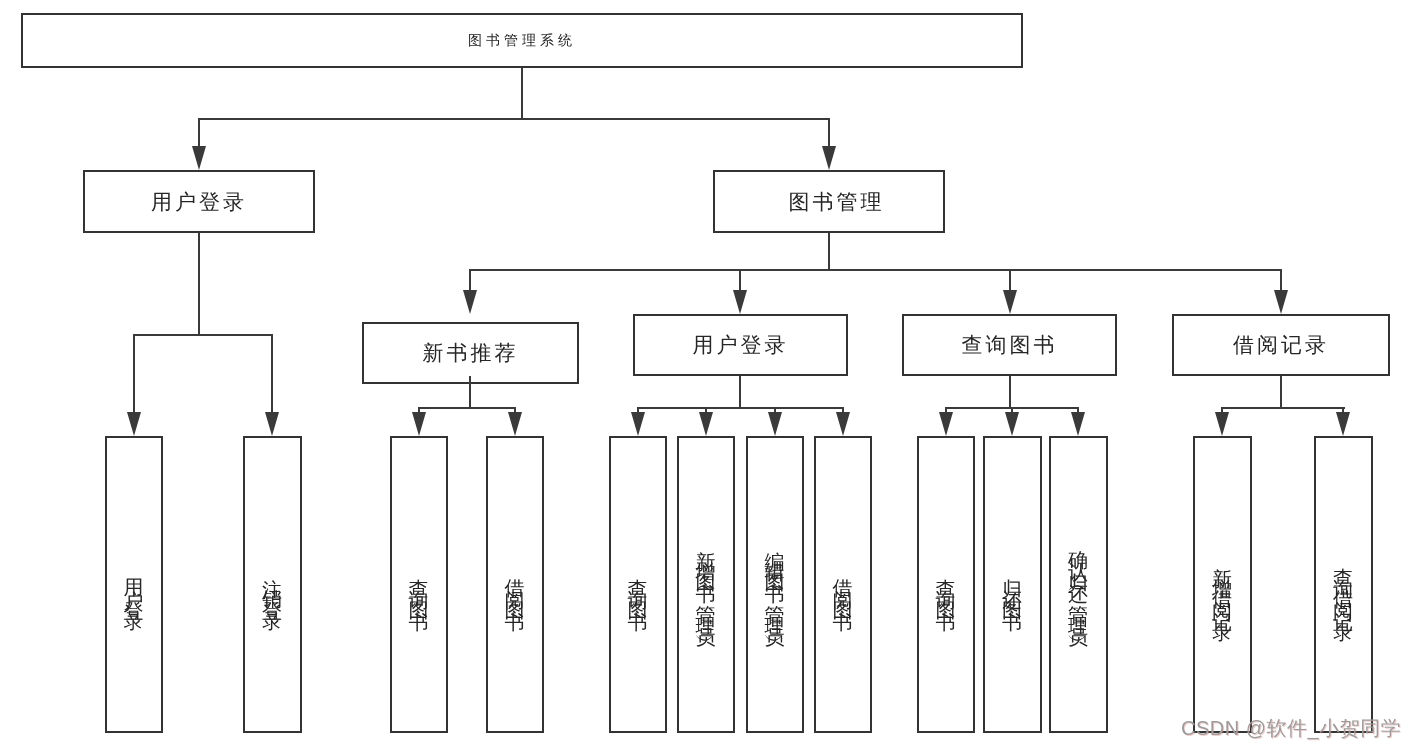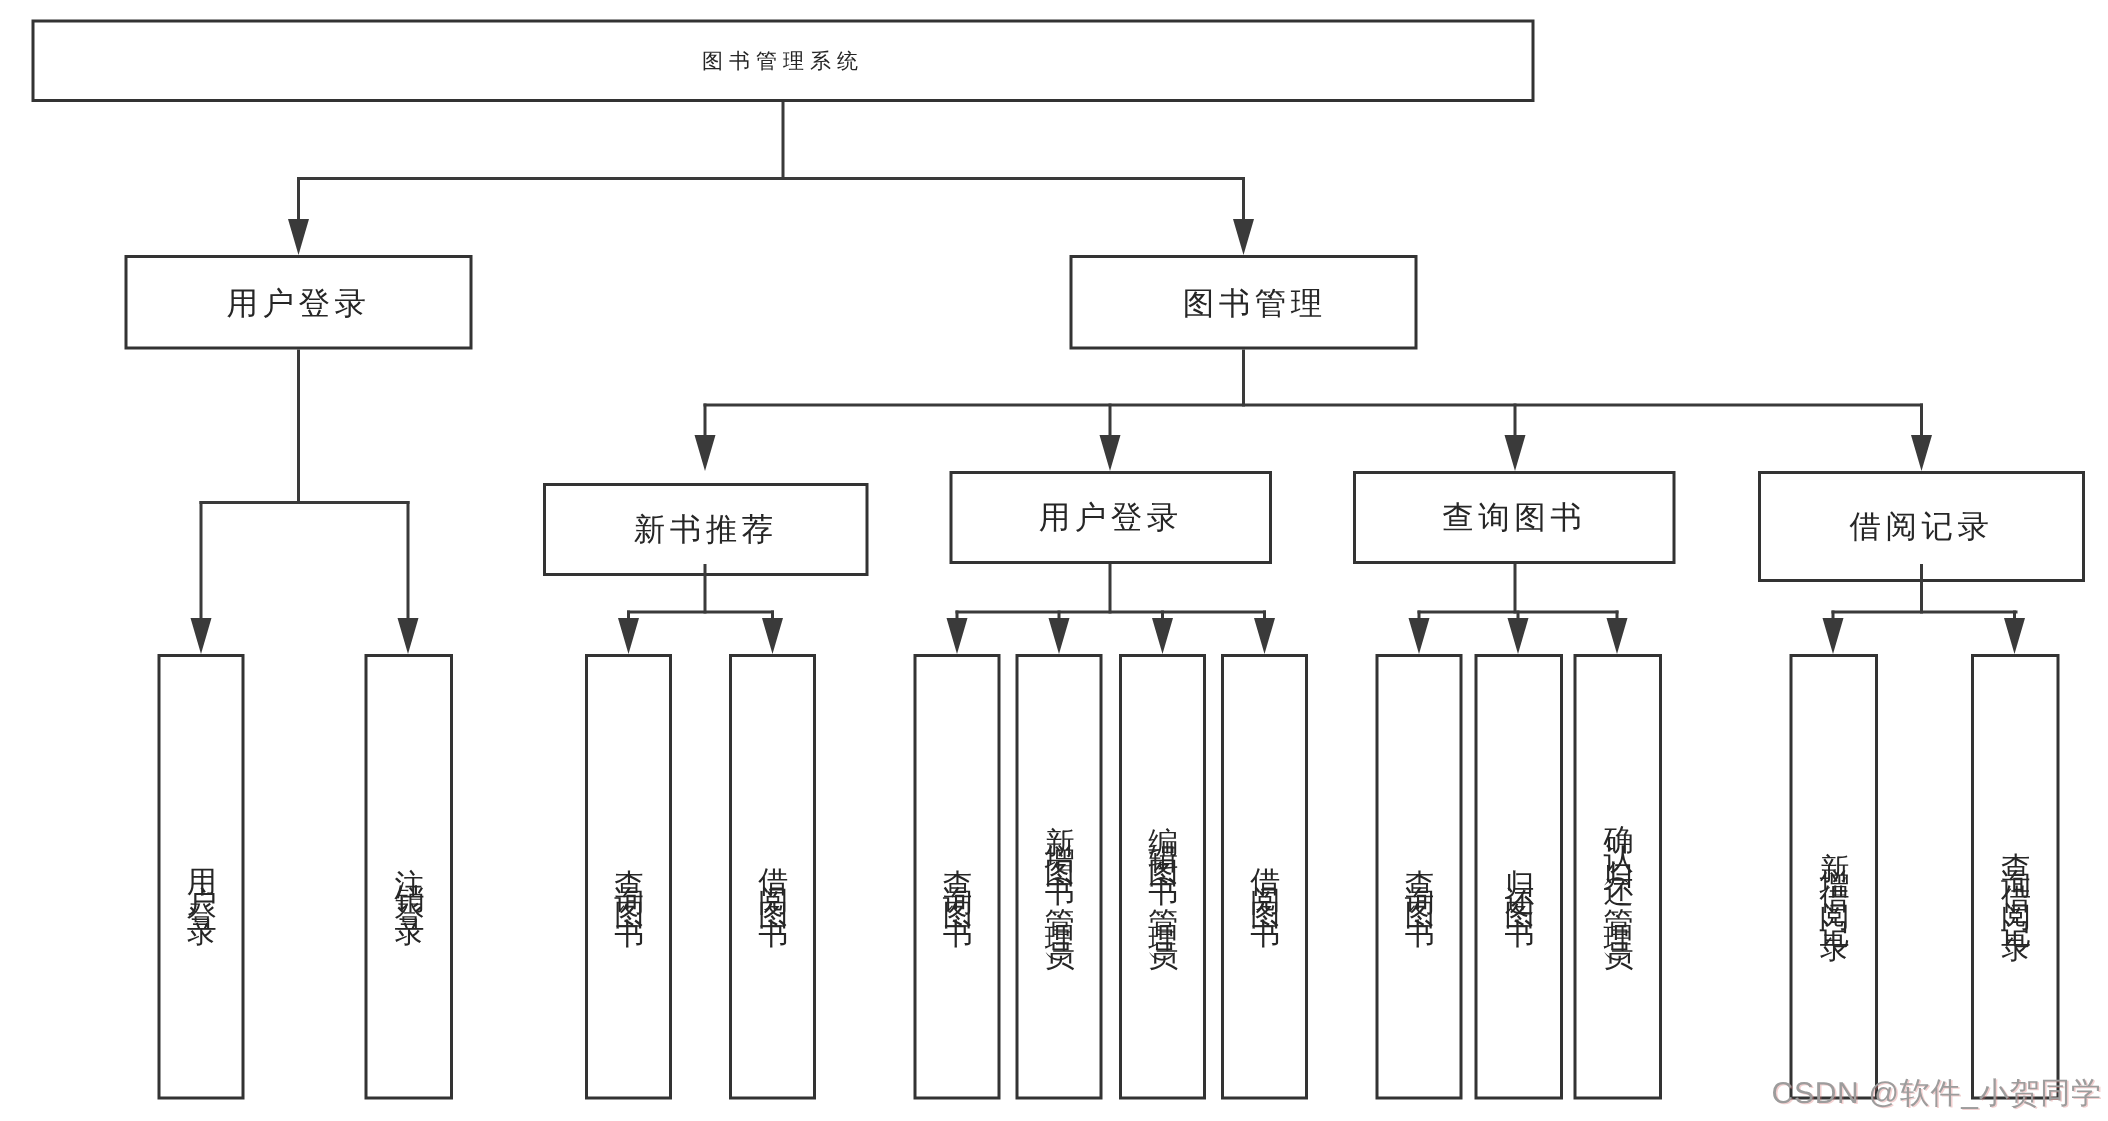--- a/index.html
+++ b/index.html
@@ -67,21 +67,21 @@
   <div class="vline" style="left:739px;top:269px;height:25px;"></div>
   <div class="arrow" style="left:733px;top:290px;"></div>
   <div class="vline" style="left:1009px;top:269px;height:25px;"></div>
   <div class="arrow" style="left:1003px;top:290px;"></div>
   <div class="vline" style="left:1280px;top:269px;height:25px;"></div>
   <div class="arrow" style="left:1274px;top:290px;"></div>
 
   <div class="box" style="left:362px;top:322px;width:217px;height:62px;">新书推荐</div>
   <div class="box" style="left:633px;top:314px;width:215px;height:62px;">用户登录</div>
   <div class="box" style="left:902px;top:314px;width:215px;height:62px;">查询图书</div>
-  <div class="box" style="left:1172px;top:314px;width:218px;height:74px;">借阅记录</div>
+  <div class="box" style="left:1172px;top:314px;width:218px;height:62px;">借阅记录</div>
 
   <div class="vline" style="left:469px;top:376px;height:33px;"></div>
   <div class="hline" style="left:418px;top:407px;width:98px;"></div>
   <div class="vline" style="left:418px;top:407px;height:9px;"></div>
   <div class="arrow" style="left:412px;top:412px;"></div>
   <div class="vline" style="left:514px;top:407px;height:9px;"></div>
   <div class="arrow" style="left:508px;top:412px;"></div>
 
   <div class="vline" style="left:739px;top:376px;height:33px;"></div>
   <div class="hline" style="left:637px;top:407px;width:207px;"></div>

